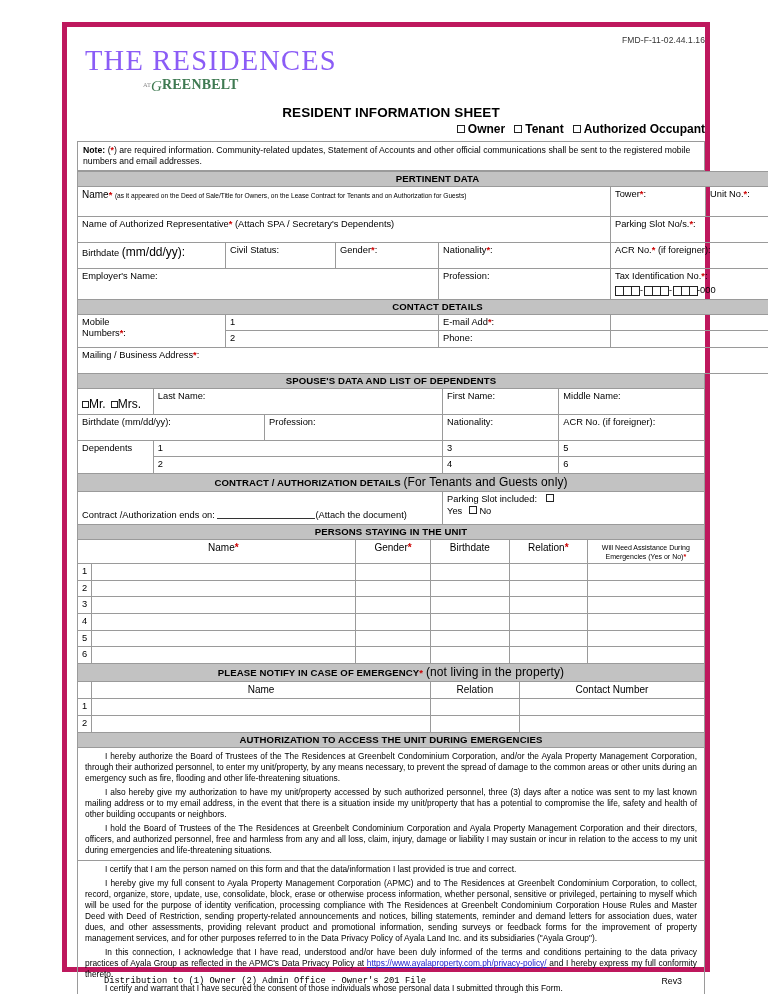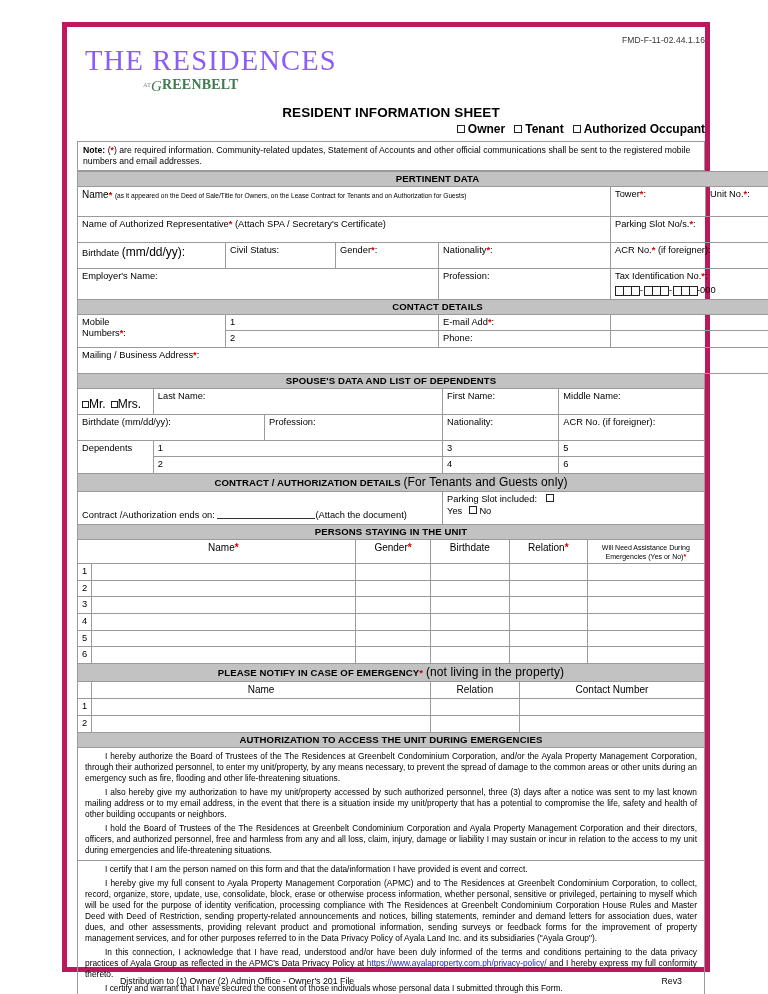--- a/index.html
+++ b/index.html
@@ -189,21 +189,21 @@
   }
   .para:last-child{ margin-bottom: 0; }
   a.link{ color:#2222cc; text-decoration:underline; }
   .footer{
     position:absolute;
     left: 62px;
     top: 976px;
     width: 648px;
     font-size: 8.8px;
   }
-  .footer .d{ position:absolute; left: 58px; top:0; }
+  .footer .d{ position:absolute; left: 42px; top:0;font-family:Liberation Mono, monospace; }
   .footer .r{ position:absolute; right: 28px; top:0; }
   .dotline{ display:inline-block; border-bottom:1px solid #333; width:98px; vertical-align:-1px;}
 </style>
 </head>
 <body>
 
 <div id="page">
   <div id="sheet">
     <div class="inner">
 
@@ -244,21 +244,21 @@
           <td colspan="4">
             <span style="font-size:10px">Name</span><span class="req">*</span>
             <span class="tiny">(as it appeared on the Deed of Sale/Title for Owners, on the Lease Contract for Tenants and on Authorization for Guests)</span>
           </td>
           <td><span>Tower</span><span class="req">*</span><span>:</span></td>
           <td><span>Unit No.</span><span class="req">*</span><span>:</span></td>
         </tr>
         <tr class="h-med">
           <td colspan="4">
             <span>Name of Authorized Representative</span><span class="req">*</span>
-            <span>(Attach SPA / Secretary's Certificate)</span>
+            <span>(Attach SPA / Secretary's Dependents)</span>
           </td>
           <td colspan="2"><span>Parking Slot No/s.</span><span class="req">*</span><span>:</span></td>
         </tr>
         <tr class="h-med">
           <td><span>Birthdate</span> <span class="sm">(mm/dd/yy):</span></td>
           <td><span>Civil Status:</span></td>
           <td><span>Gender</span><span class="req">*</span><span>:</span></td>
           <td><span>Nationality</span><span class="req">*</span><span>:</span></td>
           <td colspan="2"><span>ACR No.</span><span class="req">*</span> <span>(if foreigner):</span></td>
         </tr>
@@ -471,21 +471,21 @@
         </table>
 
       <div class="para-box">
         <p class="para">I hereby authorize the Board of Trustees of the The Residences at Greenbelt Condominium Corporation, and/or the Ayala Property Management Corporation, through their authorized personnel, to enter my unit/property, by any means necessary, to prevent the spread of damage to the common areas or other units during an emergency such as fire, flooding and other life-threatening situations.</p>
         <p class="para">I also hereby give my authorization to have my unit/property accessed by such authorized personnel, three (3) days after a notice was sent to my last known mailing address or to my email address, in the event that there is a situation inside my unit/property that has a potential to compromise the life, safety and health of other building occupants or neighbors.</p>
         <p class="para">I hold the Board of Trustees of the The Residences at Greenbelt Condominium Corporation and Ayala Property Management Corporation and their directors, officers, and authorized personnel, free and harmless from any and all loss, claim, injury, damage or liability I may sustain or incur in relation to the access to my unit during emergencies and life-threatening situations.</p>
       </div>
 
 
       <div class="para-box">
-        <p class="para">I certify that I am the person named on this form and that the data/information I have provided is event and correct.</p>
+        <p class="para">I certify that I am the person named on this form and that the data/information I last provided is true and correct.</p>
         <p class="para">I hereby give my full consent to Ayala Property Management Corporation (APMC) and to The Residences at Greenbelt Condominium Corporation, to collect, record, organize, store, update, use, consolidate, block, erase or otherwise process information, whether personal, sensitive or privileged, pertaining to myself which will be used for the purpose of identity verification, processing compliance with The Residences at Greenbelt Condominium Corporation House Rules and Master Deed with Deed of Restriction, sending property-related announcements and notices, billing statements, reminder and demand letters for association dues, water dues, and other assessments, providing relevant product and promotional information, sending surveys or feedback forms for the improvement of property management services, and for other purposes referred to in the Data Privacy Policy of Ayala Land Inc. and its subsidiaries ("Ayala Group").</p>
         <p class="para">
           <span>In this connection, I acknowledge that I have read, understood and/or have been duly informed of the terms and conditions pertaining to the data privacy practices of Ayala Group as reflected in the APMC's Data Privacy Policy at </span><a class="link" href="#">https://www.ayalaproperty.com.ph/privacy-policy/</a><span> and I hereby express my full conformity thereto.</span>
         </p>
         <p class="para">I certify and warrant that I have secured the consent of those individuals whose personal data I submitted through this Form.</p>
       </div>
 
     </div>
   </div>
 

